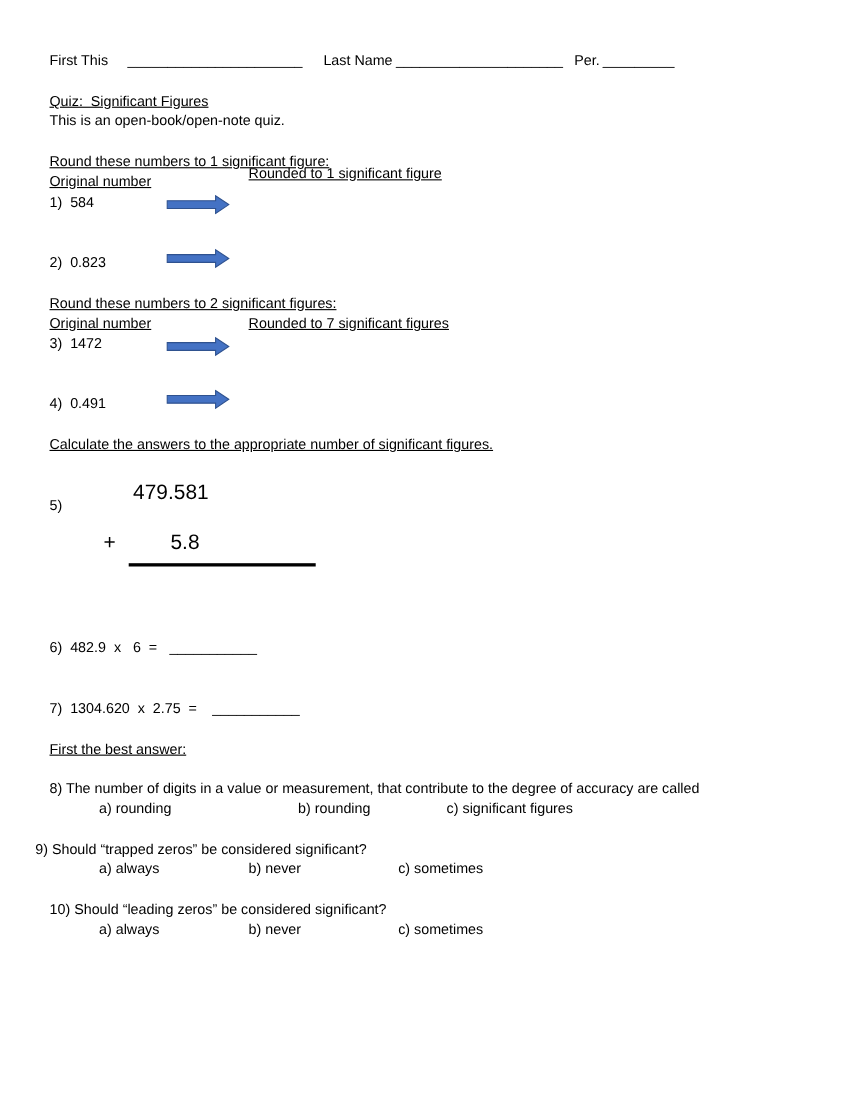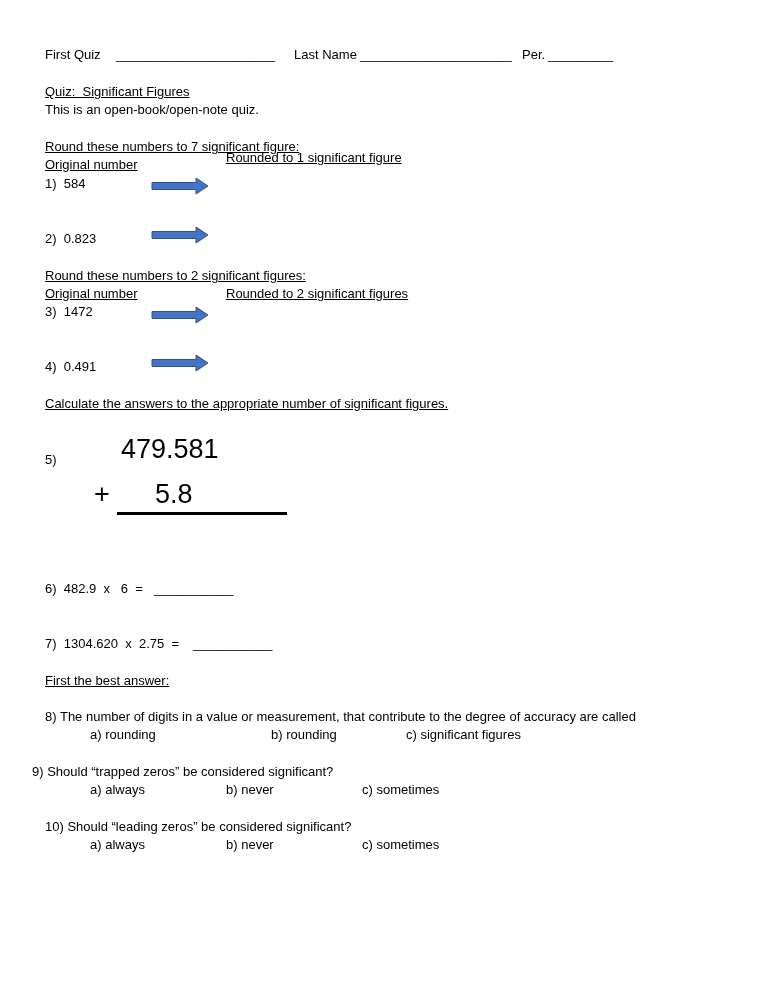--- a/index.html
+++ b/index.html
@@ -4,51 +4,51 @@
 <style>
   html, body { margin: 0; padding: 0; background: #ffffff; }
   body {
     width: 768px; height: 994px; position: relative; overflow: hidden;
     font-family: "Liberation Sans", sans-serif; color: #000; font-size: 13px;
   }
   .abs { position: absolute; white-space: pre; line-height: 16px; }
   .u { text-decoration: underline; }
   .b { font-weight: normal; }
   .arrow { position: absolute; width: 58px; height: 18px; }
-  .big { font-size: 27px; line-height: 30px; }
+  .big { font-size: 19px; line-height: 30px; }
   .sumline { position: absolute; left: 117px; top: 512px; width: 170px; height: 3px; background: #000; }
 </style>
 </head>
 <body>
 
-<span class="abs" style="left:45px;top:47px">First Quiz</span>
+<span class="abs" style="left:45px;top:47px">First This</span>
 <span class="abs" style="left:116px;top:47px">______________________</span>
 <span class="abs" style="left:294px;top:47px">Last Name</span>
 <span class="abs" style="left:360px;top:47px">_____________________</span>
 <span class="abs" style="left:522px;top:47px">Per.</span>
 <span class="abs" style="left:548px;top:47px">_________</span>
 
 <span class="abs b u" style="left:45px;top:84px">Quiz:  Significant Figures</span>
 <span class="abs" style="left:45px;top:102px">This is an open-book/open-note quiz.</span>
 
-<span class="abs u" style="left:45px;top:139px">Round these numbers to 7 significant figure:</span>
+<span class="abs u" style="left:45px;top:139px">Round these numbers to 1 significant figure:</span>
 <span class="abs u" style="left:45px;top:157px">Original number</span>
 <span class="abs u" style="left:226px;top:150px">Rounded to 1 significant figure</span>
 <span class="abs" style="left:45px;top:176px">1)  584</span>
 <svg class="arrow" style="left:151px;top:177px" viewBox="0 0 58 18">
     <path d="M1 5.5 H45 V1 L57 9 L45 17 V12.5 H1 Z" fill="#4472c4" stroke="#2f528f" stroke-width="1"></path>
   </svg>
 <span class="abs" style="left:45px;top:231px">2)  0.823</span>
 <svg class="arrow" style="left:151px;top:226px" viewBox="0 0 58 18">
     <path d="M1 5.5 H45 V1 L57 9 L45 17 V12.5 H1 Z" fill="#4472c4" stroke="#2f528f" stroke-width="1"></path>
   </svg>
 
 <span class="abs u" style="left:45px;top:268px">Round these numbers to 2 significant figures:</span>
 <span class="abs u" style="left:45px;top:286px">Original number</span>
-<span class="abs u" style="left:226px;top:286px">Rounded to 2 significant figures</span>
+<span class="abs u" style="left:226px;top:286px">Rounded to 7 significant figures</span>
 <span class="abs" style="left:45px;top:304px">3)  1472</span>
 <svg class="arrow" style="left:151px;top:306px" viewBox="0 0 58 18">
     <path d="M1 5.5 H45 V1 L57 9 L45 17 V12.5 H1 Z" fill="#4472c4" stroke="#2f528f" stroke-width="1"></path>
   </svg>
 <span class="abs" style="left:45px;top:359px">4)  0.491</span>
 <svg class="arrow" style="left:151px;top:354px" viewBox="0 0 58 18">
     <path d="M1 5.5 H45 V1 L57 9 L45 17 V12.5 H1 Z" fill="#4472c4" stroke="#2f528f" stroke-width="1"></path>
   </svg>
 
 <span class="abs u" style="left:45px;top:396px">Calculate the answers to the appropriate number of significant figures.</span>

